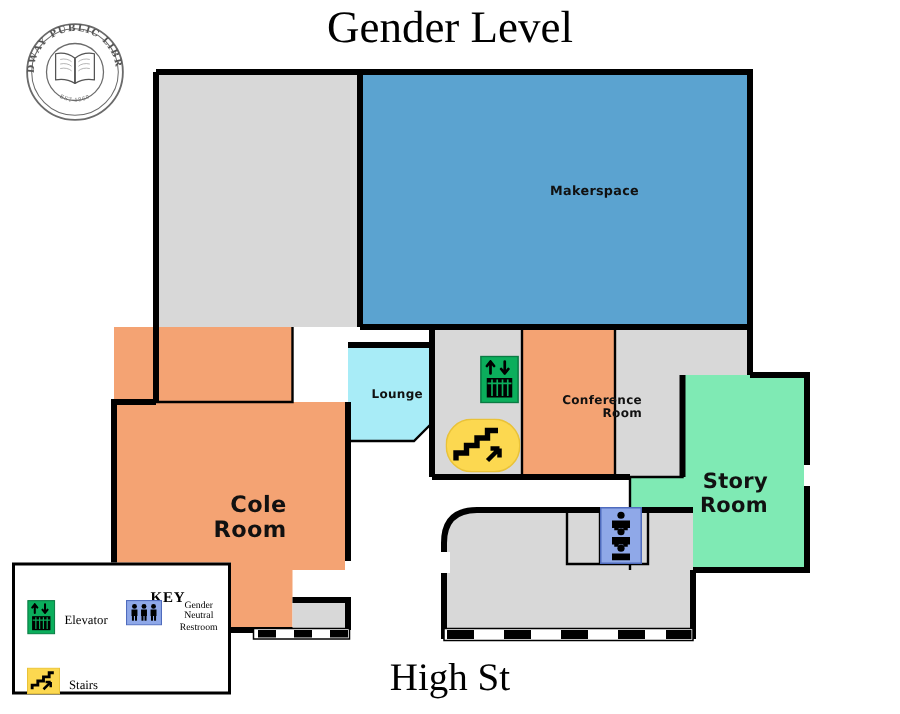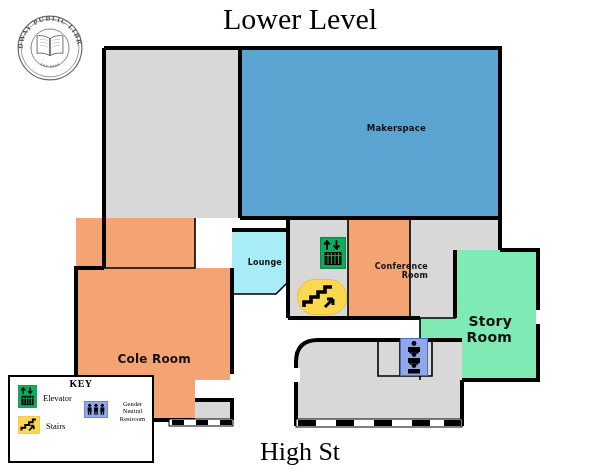--- a/index.html
+++ b/index.html
@@ -27,44 +27,44 @@
   #plan{position:absolute;left:0;top:0;width:600px;height:476px;}
 
   
   .room-label{
     position:absolute;color:#111;font-weight:bold;
     font-family:"DejaVu Sans",sans-serif;
     text-align:right;line-height:1.15;white-space:pre-line;
     letter-spacing:.2px;pointer-events:none;
   }
   #lbl-makerspace{left:330px;top:124px;width:96px;font-size:8.5px;}
-  #lbl-cole{left:105px;top:328px;width:86px;font-size:12px;margin-top:25px;}
+  #lbl-cole{left:105px;top:328px;width:86px;font-size:15px;}
   #lbl-lounge{left:230px;top:258px;width:52px;font-size:8px;}
   #lbl-conference{left:348px;top:262px;width:80px;font-size:8px;}
   #lbl-story{left:448px;top:313px;width:64px;font-size:14px;}
 
   
   .map-icon{position:absolute;}
   #icon-elevator-map{left:320px;top:237px;width:26px;height:32px;}
   #icon-stairs-map{left:297px;top:279px;width:50px;height:36px;}
   #icon-restroom-map{left:400px;top:338px;width:28px;height:38px;}
 
   
   #key{
     position:absolute;left:8px;top:375px;width:146px;height:88px;
     background:#ffffff;border:2.5px solid #000;box-sizing:border-box;
   }
   #key-title{
-    position:absolute;left:0;top:1px;width:100%;text-align:center;
+    position:absolute;left:0;top:16px;width:100%;text-align:center;
     font-family:"Liberation Serif","DejaVu Serif",serif;
-    font-weight:bold;font-size:10px;letter-spacing:.5px;color:#000;
+    font-weight:bold;font-size:10px;letter-spacing:.5px;color:#000;padding-left:31px;
   }
   .key-row{position:absolute;display:flex;align-items:center;}
-  #key-row-elevator{left:8px;top:8px;}
-  #key-row-stairs{left:8px;top:39px;}
+  #key-row-elevator{left:8px;top:23px;}
+  #key-row-stairs{left:8px;top:68px;}
   #key-row-restroom{left:74px;top:23px;}
   .key-swatch{flex:0 0 auto;}
   .key-text{
     margin-left:6px;color:#000;
     font-family:"Liberation Serif","DejaVu Serif",serif;
     font-size:8.5px;line-height:1.15;white-space:pre-line;
   }
   .key-text.small{font-size:6.5px;text-align:center;margin-left:5px;}
 </style>
 </head>
@@ -97,21 +97,21 @@
         <path d="M37,39 C41,38 45,39 47,41"></path>
         <path d="M37,43 C41,42 45,43 47,45"></path>
         <path d="M37,47 C41,46 45,47 47,49"></path>
         <path d="M63,39 C59,38 55,39 53,41"></path>
         <path d="M63,43 C59,42 55,43 53,45"></path>
         <path d="M63,47 C59,46 55,47 53,49"></path>
       </g>
     </svg>
   </div>
 
-  <div class="maptitle" id="title-top">Lower Level</div>
+  <div class="maptitle" id="title-top">Gender Level</div>
   <div class="maptitle" id="title-bottom">High St</div>
 
   <svg id="plan" viewBox="0 0 600 476">
 
     <polygon points="104,48 240,48 240,218 195,218 195,268 104,268" fill="#D8D8D8"></polygon>
 
     <polygon points="240,48 500,48 500,218 240,218" fill="#5BA3D0"></polygon>
 
     <polygon points="288,218 500,218 500,250 455,250 455,318 288,318" fill="#D8D8D8"></polygon>
 

